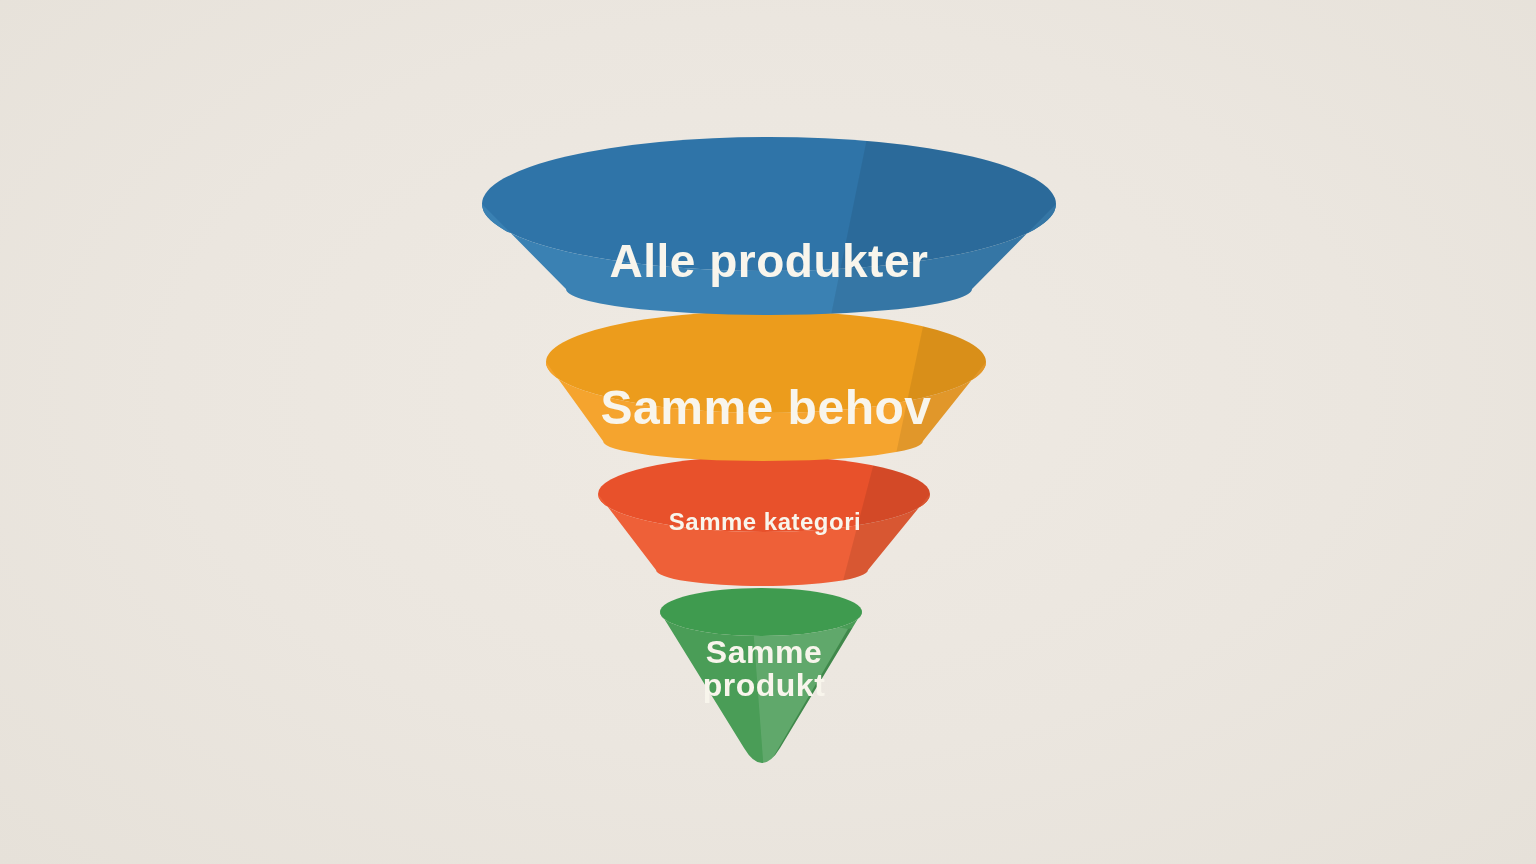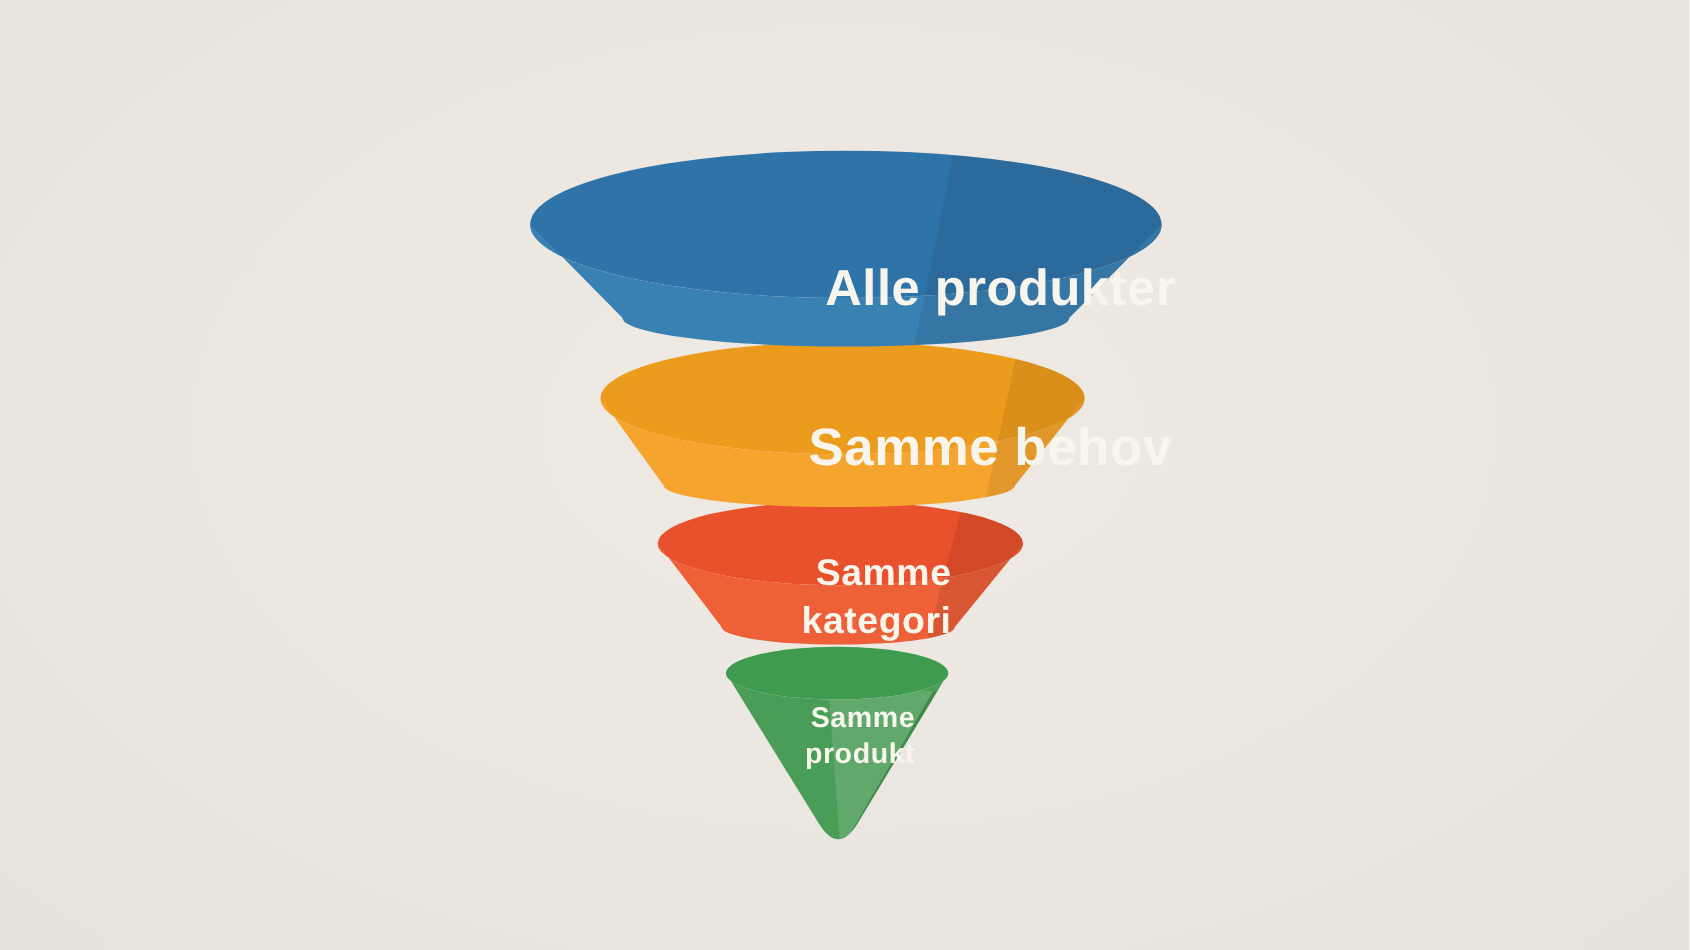--- a/index.html
+++ b/index.html
@@ -8,28 +8,28 @@
     width:1536px;height:864px;
     overflow:hidden;
     background:radial-gradient(ellipse at 50% 45%, #efeae3 0%, #ebe6df 55%, #e6e1d9 100%);
     font-family:"Liberation Sans", sans-serif;
   }
   .funnel-svg{position:absolute;left:0;top:0;width:1536px;height:864px;}
   .label{
     position:absolute;
     color:#f8f5ec;
     font-weight:700;
-    text-align:right;
+    text-align:center;
     letter-spacing:0.5px;
     user-select:none;
   }
   .label-0{left:469px;top:234px;width:600px;font-size:46px;line-height:54px;}
   .label-1{left:466px;top:381px;width:600px;font-size:48px;line-height:54px;}
-  .label-2{left:665px;top:500px;width:200px;font-size:34px;line-height:43px;}
-  .label-3{left:696px;top:636px;width:136px;font-size:26px;line-height:33px;}
+  .label-2{left:665px;top:500px;width:200px;font-size:24px;line-height:43px;}
+  .label-3{left:696px;top:636px;width:136px;font-size:32px;line-height:33px;}
 </style>
 </head>
 <body>
 
 <div class="stage">
 
   <svg class="funnel-svg" viewBox="0 0 1536 864">
     <defs>
       <clipPath id="clip-l0">
         <ellipse cx="769" cy="204" rx="287" ry="67"></ellipse>

